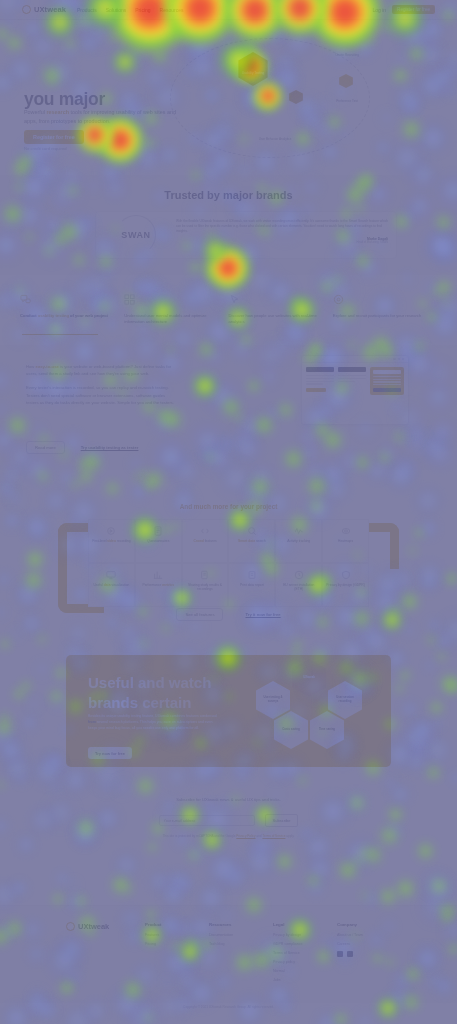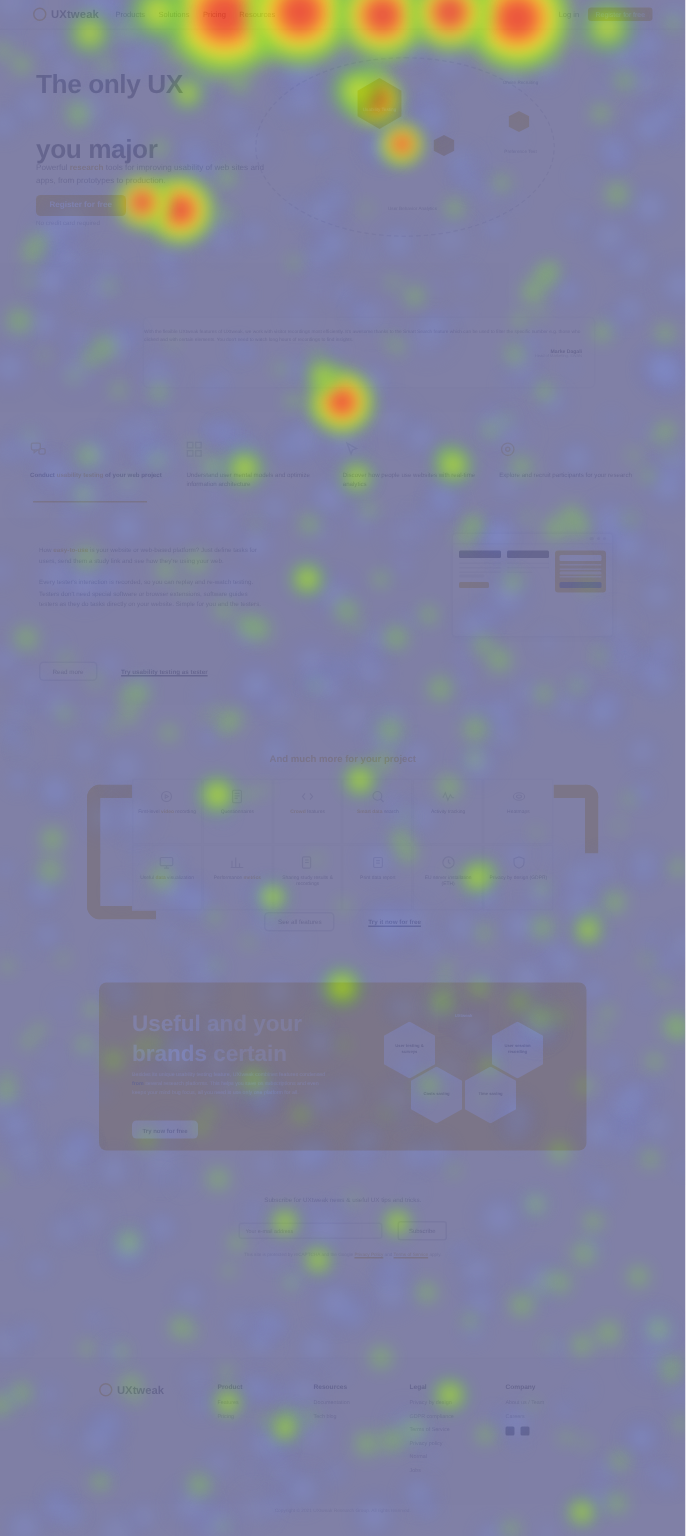--- a/index.html
+++ b/index.html
@@ -175,21 +175,21 @@
         <span>Resources</span>
       </div>
       <div class="nav-right">
         <span class="lnk">Log in</span>
         <span class="nav-btn">Register for free</span>
       </div>
     </div>
 
     <div class="band hero">
       <h1>
-        <span>The only UX</span><br>
+        <br>
         <br>
         <span>you major</span>
       </h1>
       <p><span>Powerful </span><b>research</b><span> tools for improving usability of web sites and apps, from prototypes to production.</span></p>
       <div class="hero-cta">Register for free</div>
       <div class="hero-sub">No credit card required</div>
 
       <div class="dotline" style="left:170px;top:18px;width:200px;height:120px;"></div>
       <div class="hex hex-ill" style="left:236px;top:32px;width:34px;height:34px;background:#c8960c;"></div>
       <div class="ill-node" style="left:236px;top:52px;width:34px;">
@@ -202,21 +202,26 @@
       </div>
       <div class="ill-node" style="left:258px;top:118px;">
         <span class="cap">User Behavior Analytics</span>
       </div>
       <div class="ill-node" style="left:330px;top:34px;">
         <span class="cap">Onsite Recruiting</span>
       </div>
     </div>
 
     <div class="band trusted">
+      <h2>Trusted by major brands</h2>
       <div class="quote-card">
+        <div class="quote-logo">
+          <span class="ring"></span>
+          <span>SWAN</span>
+        </div>
         <div class="quote-body">
           <p>With the flexible UXtweak features of UXtweak, we work with visitor recordings most efficiently. It's awesome thanks to the Smart Search feature which can be used to filter the specific number e.g. those who clicked and with certain elements. You don't need to watch long hours of recordings to find insights.</p>
           <div class="quote-author">
             <div class="n">Marke Dagali</div>
             <div class="r">Head of Marketing, SWAN</div>
           </div>
         </div>
       </div>
     </div>
 
@@ -385,21 +390,21 @@
           </div>
         </div>
       <div class="gactions">
         <span class="btn-ghost">See all features</span>
         <span class="link-u">Try it now for free</span>
       </div>
     </div>
 
     <div class="band msec">
       <div class="mbox">
-        <h2><b>Useful</b><span> and your</span><br><b>brands</b><span> certain</span></h2>
+        <h2><b>Useful</b><span> and watch</span><br><b>brands</b><span> certain</span></h2>
         <p><span>Besides its unique usability testing feature, UXtweak combines features condensed </span><b>from</b><span> several research platforms. This helps you save on subscriptions and even keeps your mind bug focus, all you need is use only one platform for all.</span></p>
         <div class="mbtn">Try now for free</div>
         <div class="hexwrap">
           <div class="hx center" style="left:47px;top:0;">
             <span>UXtweak</span>
             </div>
           <div class="hx" style="left:11px;top:22px;">
             <span>User testing &amp; surveys</span>
             </div>
           <div class="hx" style="left:83px;top:22px;">

